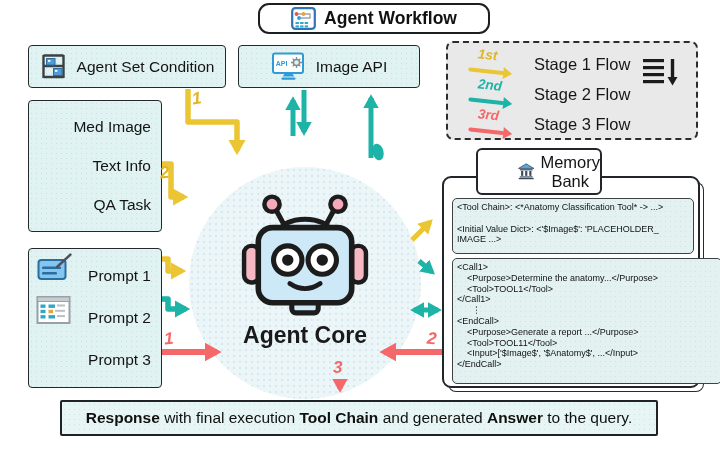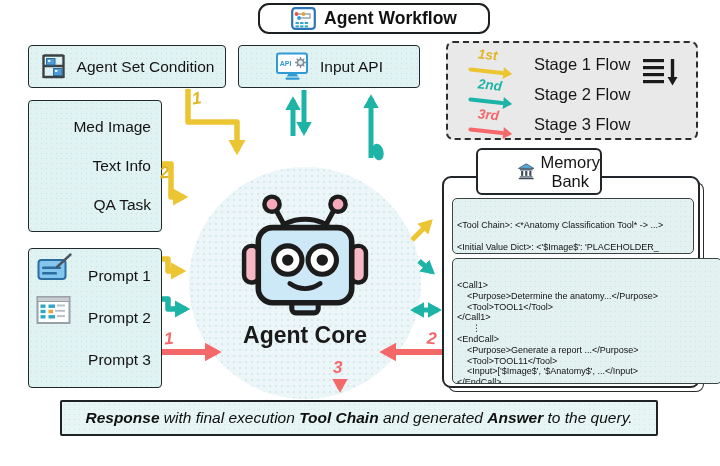--- a/index.html
+++ b/index.html
@@ -55,32 +55,32 @@
 
   .membox { position:absolute; left:442px; top:176px; width:258px; height:212px;
     background:#fff; border:2.2px solid #22262a; border-radius:9px; z-index:3;
     box-shadow:5px 5px 0 -2px #ffffff, 5px 5px 0 -1px #2b2b2b; }
   .memhead { position:absolute; left:476px; top:148px; width:126px; height:47px;
     background:#fff; border:2.2px solid #22262a; border-radius:6px; z-index:4;
     display:flex; align-items:center; justify-content:center; gap:6px;padding-left:40px; }
   .memtitle { font-size:16.5px; color:#141414; width:66px; text-align:center; line-height:1.15; }
   .codebox { position:absolute; background-color:#E3F2F1;
     background-image:radial-gradient(#c8e5e2 0.7px, transparent 0.8px); background-size:5px 5px;
-    border:1.5px solid #3c4144; border-radius:5px; padding:21px 4px; overflow:hidden; }
+    border:1.5px solid #3c4144; border-radius:5px; padding:3px 4px; overflow:hidden; }
   .codeA { left:8px; top:20px; width:242px; height:56px; }
   .codeB { left:8px; top:80px; width:270px; height:126px; }
   .codeline { font-size:9px; line-height:10.8px; min-height:10.8px; color:#111;
     white-space:pre; font-family:"Liberation Sans", sans-serif; }
 
   .response { position:absolute; left:60px; top:400px; width:598px; height:36px;
     background-color:#E7F6F4;
     background-image:radial-gradient(#c9e8e4 0.8px, transparent 0.9px); background-size:5px 5px;
     border:2px solid #1f2325; border-radius:2px;
     display:flex; align-items:center; justify-content:center; z-index:3; }
-  .seg { font-size:15.5px; color:#101010; white-space:pre;font-style:italic; }
+  .seg { font-size:15.5px; color:#101010; white-space:pre; }
   .seg.b { font-weight:bold; }
 
   .arrows { position:absolute; inset:0; z-index:6; pointer-events:none; }
 
   .steplabel { position:absolute; z-index:7; font-weight:bold; font-style:italic; font-size:17px; }
   .sl-y { color:#E0B422; } .sl-r { color:#F5686A; }
 </style>
 </head>
 <body>
 
@@ -118,21 +118,21 @@
     <svg width="35" height="29" viewBox="0 0 35 29">
       <rect x="2" y="1.5" width="30" height="19.5" rx="2" fill="#ffffff" stroke="#2E9BD6" stroke-width="2"></rect>
       <text x="4.8" y="13.5" font-size="7" font-weight="bold" fill="#2E9BD6" font-family="Liberation Sans, sans-serif">API</text>
       <g stroke="#848B92" stroke-width="1.3">
         <path d="M25.5,5 V16 M20,10.5 H31 M21.6,6.6 L29.4,14.4 M29.4,6.6 L21.6,14.4"></path>
         <circle cx="25.5" cy="10.5" r="3.1" fill="#E0F2F1" stroke="#848B92" stroke-width="1.5"></circle>
       </g>
       <path d="M14,21 h7 l2.2,3.6 h-11.4 z" fill="#2E9BD6"></path>
       <rect x="10.5" y="25.6" width="14" height="2.2" rx="1" fill="#2E9BD6"></rect>
     </svg>
-    <span class="labeltext">Input API</span>
+    <span class="labeltext">Image API</span>
   </div>
 
   <div class="legend">
     <div class="lrow">
       <span class="ordwrap">
           <span class="ord o1">1st</span>
           <span class="aline a1"></span>
         </span>
       <span class="ltext">Stage 1 Flow</span>
     </div>

